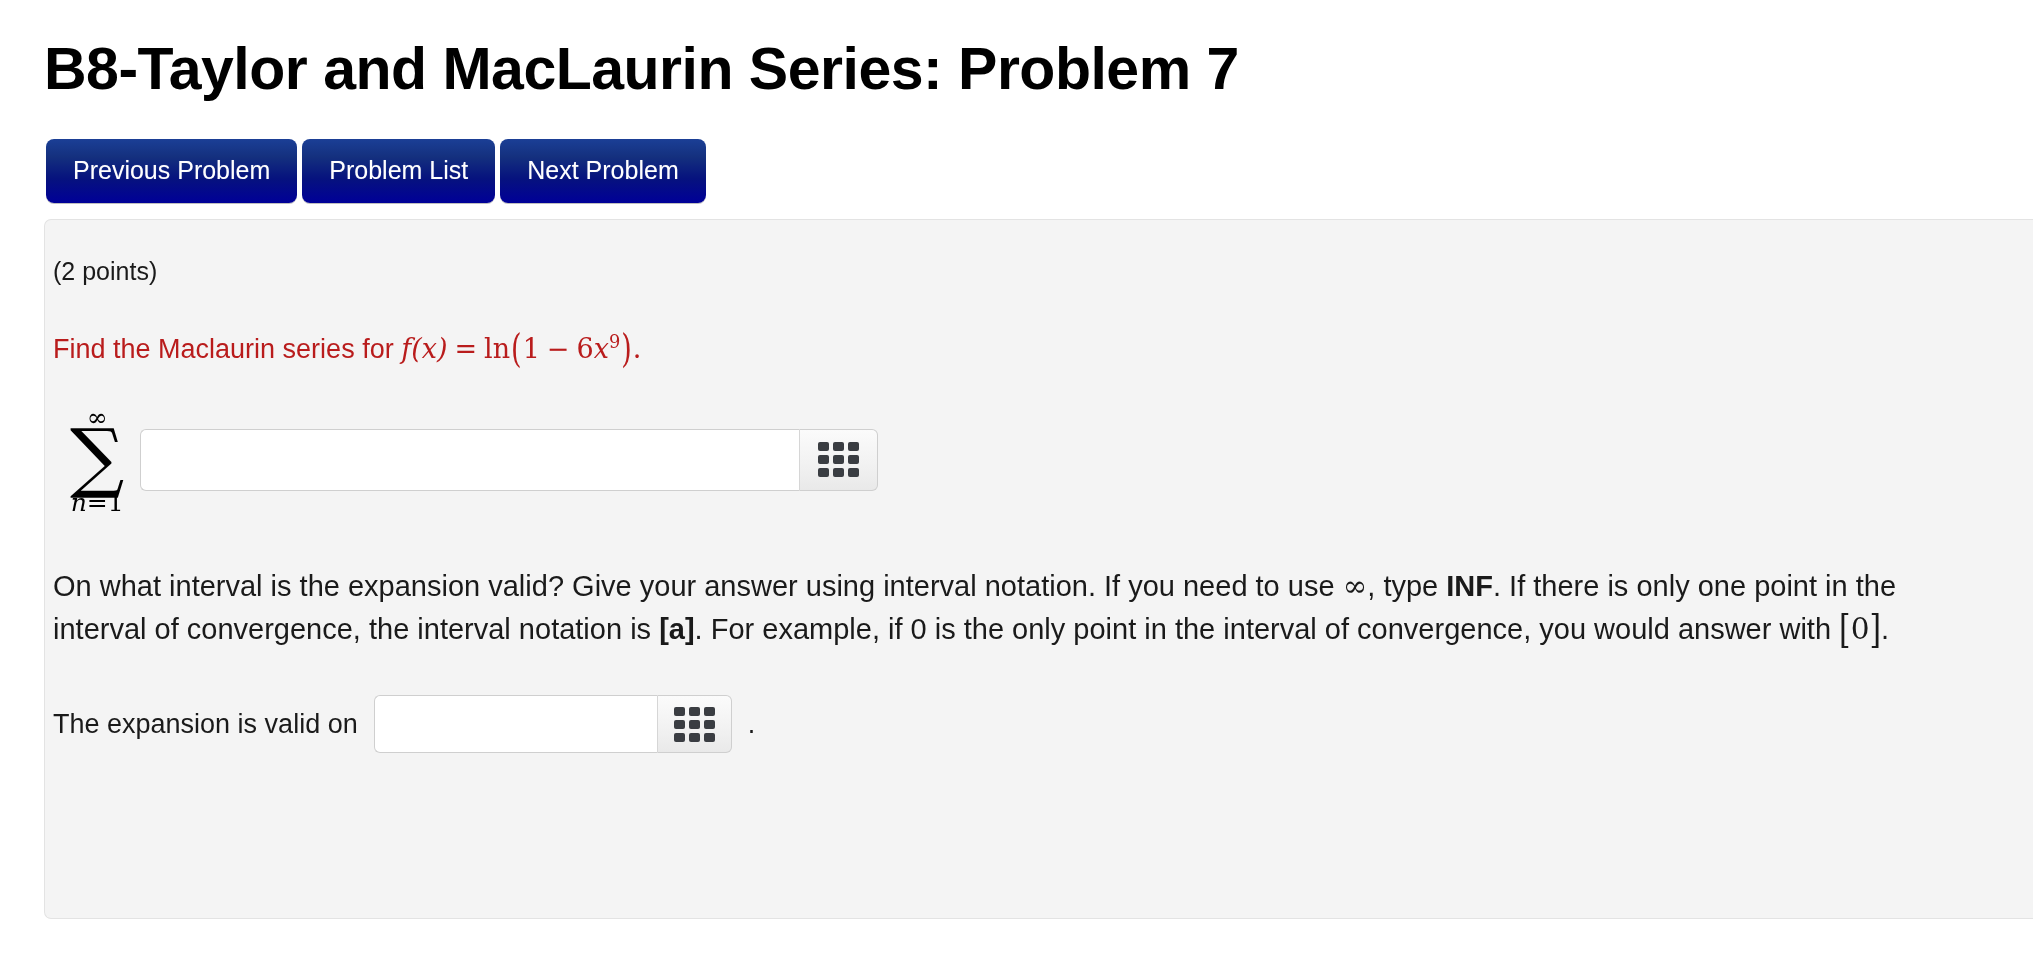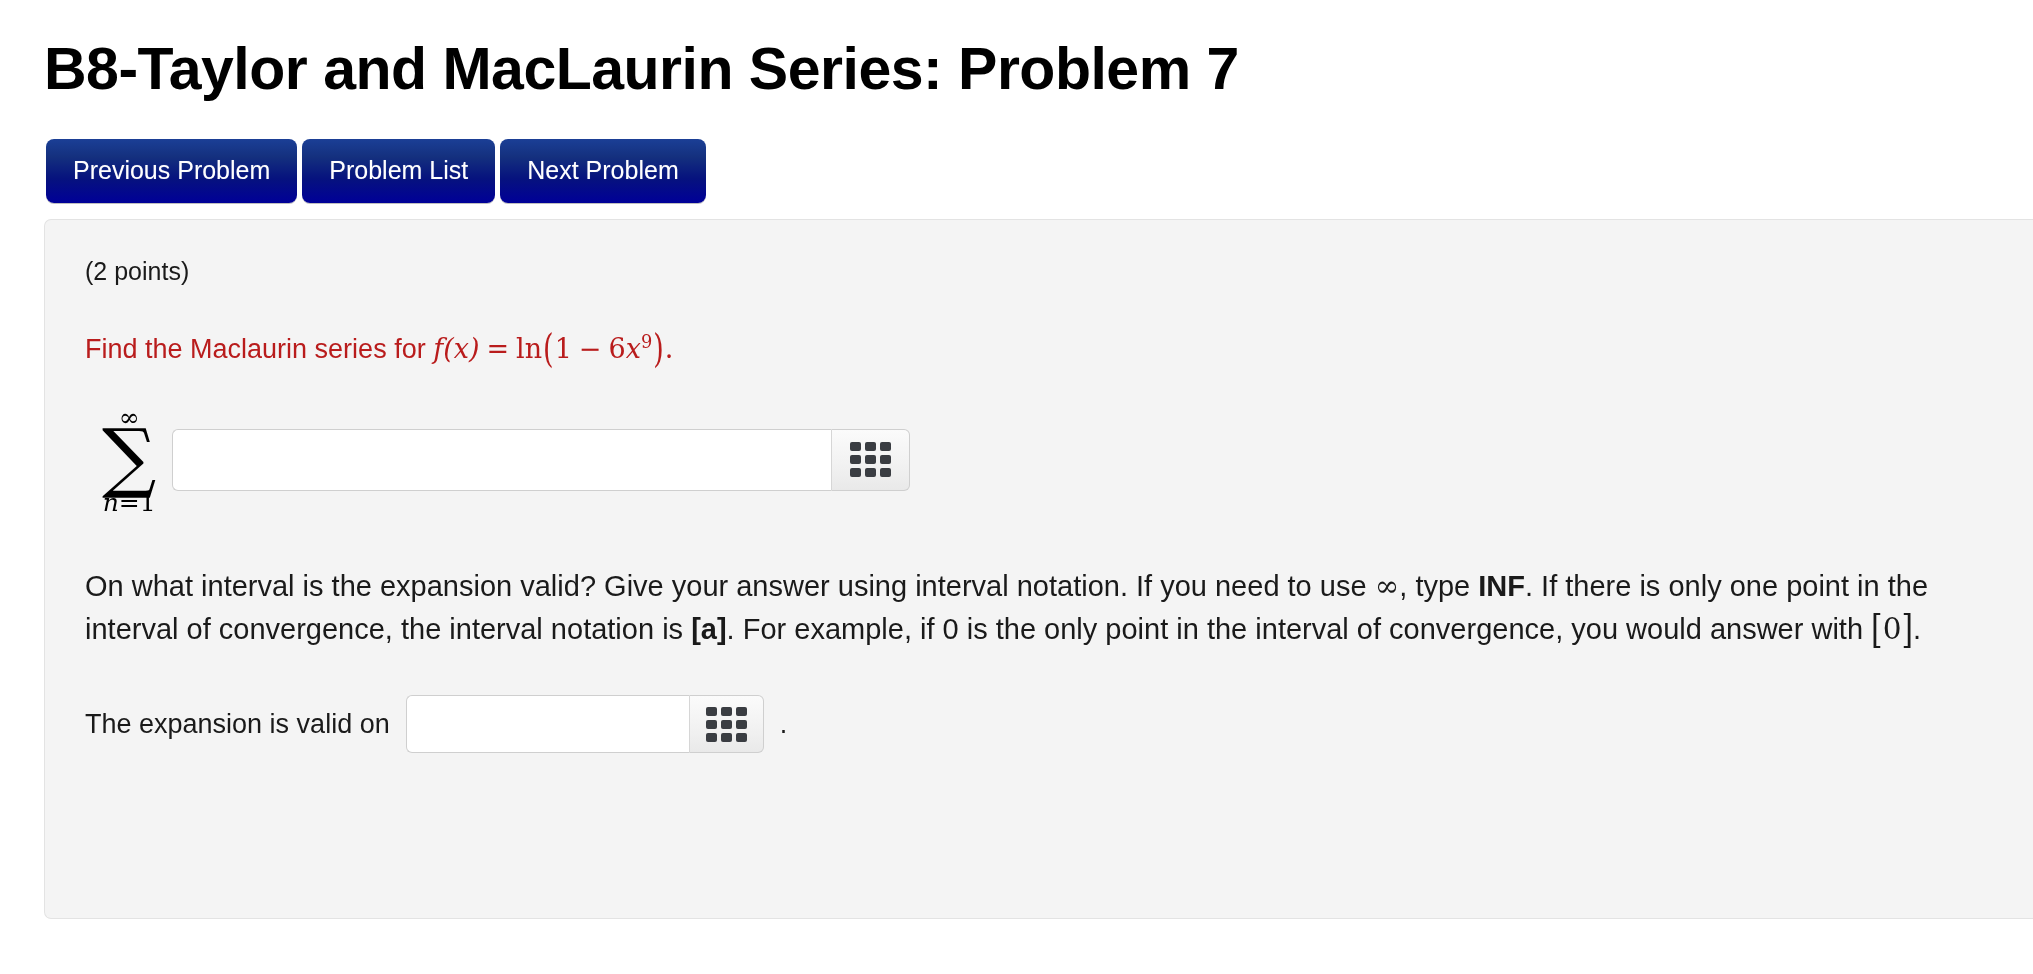--- a/index.html
+++ b/index.html
@@ -61,21 +61,21 @@
   .problem-panel {
     margin-top: 16px;
     margin-left: 0;
     width: 1989px;
     min-height: 700px;
     box-sizing: border-box;
     background: #f4f4f4;
     border: 1px solid #e3e3e3;
     border-right: 0;
     border-radius: 7px 0 0 7px;
-    padding: 36px 0 44px 40px;
+    padding: 36px 0 44px 8px;
   }
 
   .points {
     font-size: 25px;
     line-height: 1.2;
     margin: 0 0 0 0;
     color: #1a1a1a;
   }
 
   .prompt-line {

